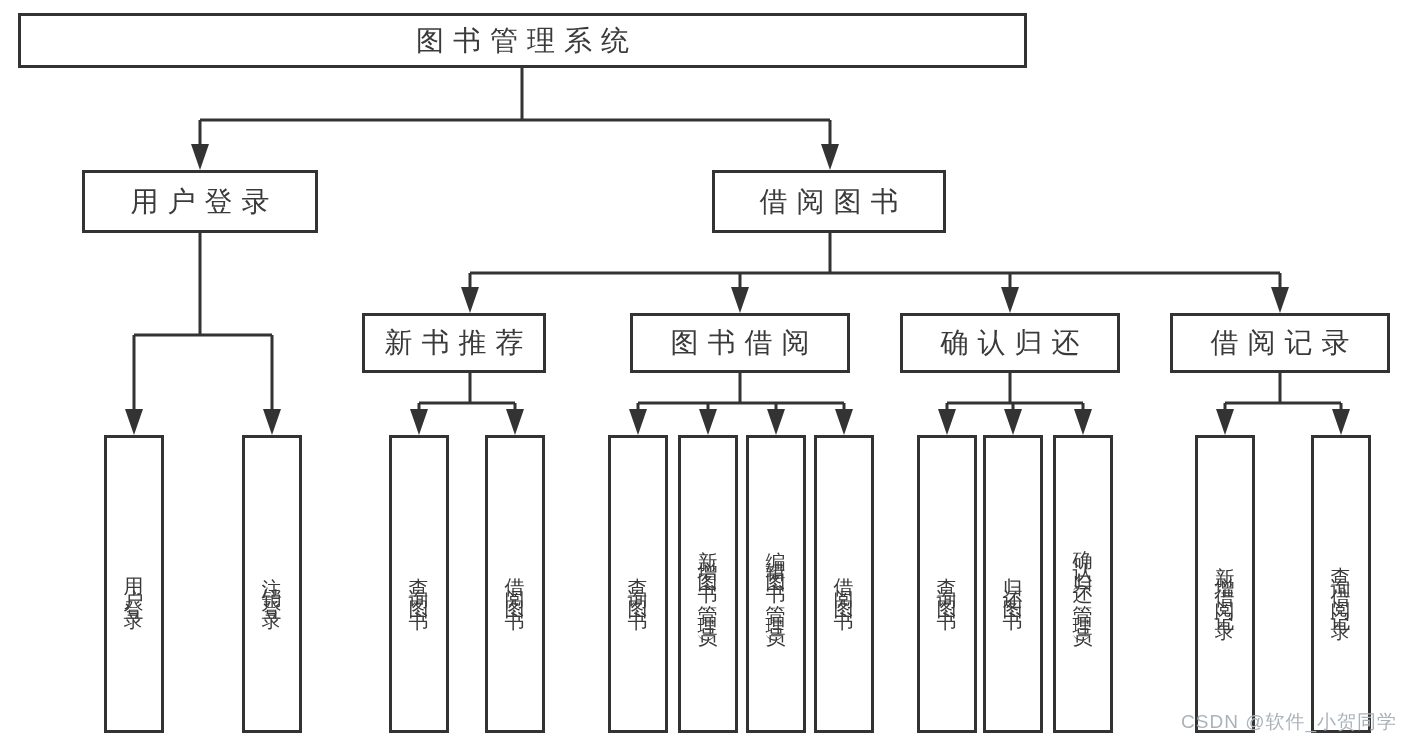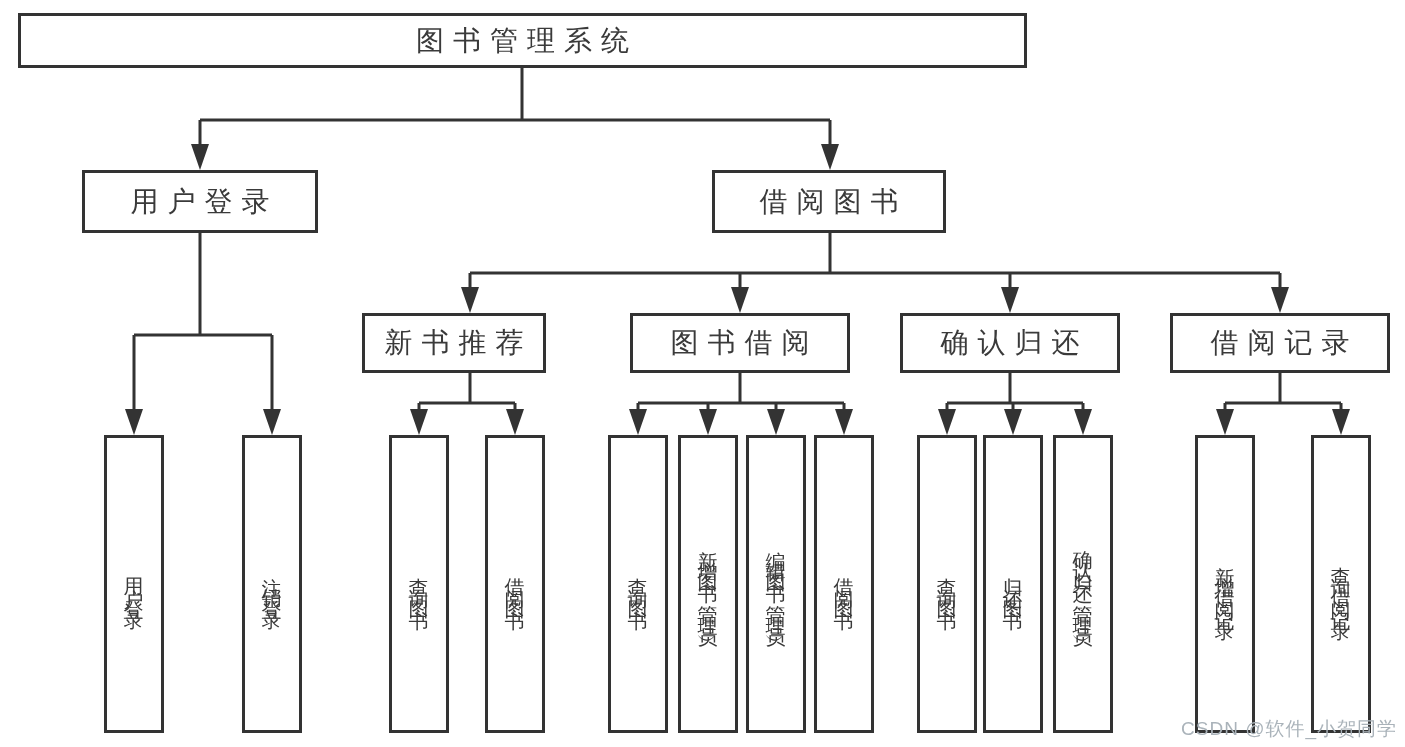--- a/index.html
+++ b/index.html
@@ -49,21 +49,21 @@
     text-orientation: mixed;
     font-size: 20px;
     letter-spacing: 11px;
     text-indent: 0;
     white-space: normal;
     line-height: 1;
   }
   .watermark {
     position: absolute;
     right: 8px;
-    bottom: 5px;
+    bottom: 12px;
     font-size: 19px;
     letter-spacing: 1px;
     color: var(--wm, #adb5bd);
     pointer-events: none;
   }
 </style>
 </head>
 <body>
 
 <div class="canvas">

